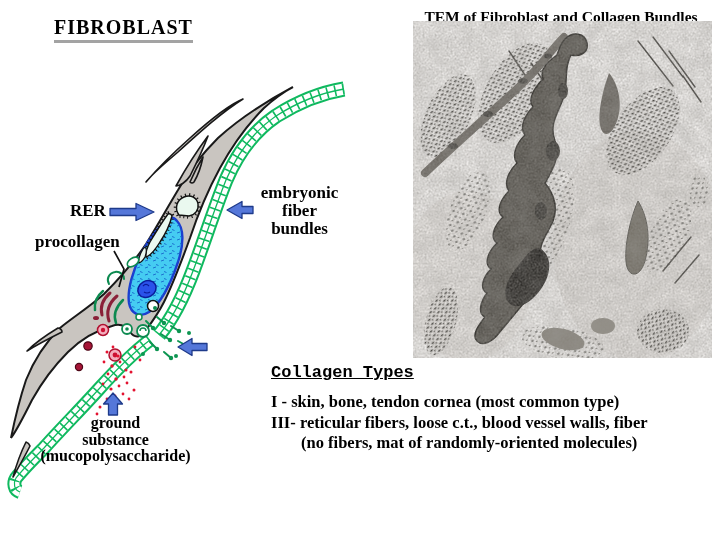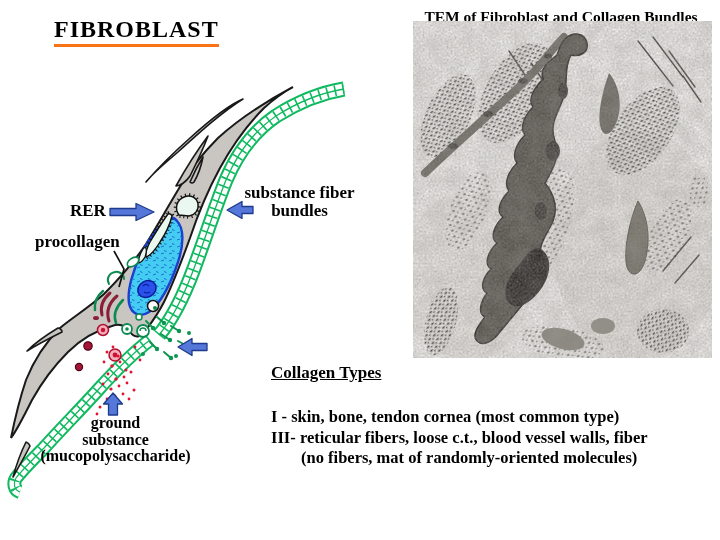--- a/index.html
+++ b/index.html
@@ -2,39 +2,40 @@
 <html><head>
 <meta charset="utf-8">
 <style>
   html,body{margin:0;padding:0;background:#fff;}
   .slide{
     position:relative;width:720px;height:540px;background:#ffffff;overflow:hidden;
     font-family:"Liberation Serif","DejaVu Serif",serif;color:#000;
   }
   .abs{position:absolute;}
   .page-title{
-    left:54px;top:16px;font-size:24px;font-weight:bold;letter-spacing:1px;
-    border-bottom:3px solid #f97316;padding-bottom:1px;display:inline-block;
+    left:54px;top:16px;font-size:20px;font-weight:bold;letter-spacing:1px;
+    border-bottom:3px solid #a3a3a3;padding-bottom:1px;display:inline-block;
   }
   .tem-title{
     left:408px;top:8px;width:306px;text-align:center;
     font-size:15.5px;font-weight:bold;white-space:nowrap;
   }
   .tem-img{left:413px;top:21px;width:299px;height:337px;}
   .diagram-svg{left:0;top:60px;width:400px;height:480px;}
   .dlabel{font-weight:bold;font-size:17px;white-space:nowrap;line-height:1.05;}
   .lbl-rer{left:70px;top:202px;}
   .lbl-procollagen{left:35px;top:233px;}
   .lbl-bundles{left:242px;top:184px;width:115px;text-align:center;white-space:normal;}
   .lbl-tropocollagen{left:148px;top:363px;}
   .lbl-ground{left:33px;top:415px;width:165px;text-align:center;font-size:16px;line-height:16.5px;white-space:normal;}
   .collagen-block{left:271px;top:363px;width:430px;}
   .collagen-heading{
     font-size:17px;font-weight:bold;text-decoration:underline;
-    margin:0 0 24px 0;
+    margin:0 0 10px 0;
+    font-family:Liberation Mono, monospace;
   }
   .collagen-item{font-size:16.5px;font-weight:bold;line-height:20.5px;white-space:nowrap;}
   .collagen-note{font-size:16.5px;font-weight:bold;line-height:20.5px;padding-left:30px;white-space:nowrap;}
 </style>
 </head>
 <body>
 
 <div class="slide">
 
   <div class="abs page-title">FIBROBLAST</div>
@@ -247,21 +248,21 @@
       <polygon points="110,208.5 136,208.5 136,203.5 154,212 136,220.5 136,215.5 110,215.5"></polygon>
       <polygon points="253,206.5 242,206.5 242,201.5 227,210 242,218.5 242,213.5 253,213.5"></polygon>
       <polygon points="207,343.5 192,343.5 192,338.5 178,347 192,355.5 192,350.5 207,350.5"></polygon>
       <polygon points="108.5,415 108.5,404 103.5,404 113,393 122.5,404 117.5,404 117.5,415"></polygon>
     </g>
   </svg>
 
   <div class="abs dlabel lbl-rer">RER</div>
   <div class="abs dlabel lbl-procollagen">procollagen</div>
   <div class="abs dlabel lbl-bundles">
-    <div>substance fiber</div>
+    <div>embryonic fiber</div>
     <div>bundles</div>
   </div>
   <div class="abs dlabel lbl-ground">
     <div>ground</div>
     <div>substance</div>
     <div>(mucopolysaccharide)</div>
   </div>
 
   <div class="abs collagen-block">
     <div class="collagen-heading">Collagen Types</div>

